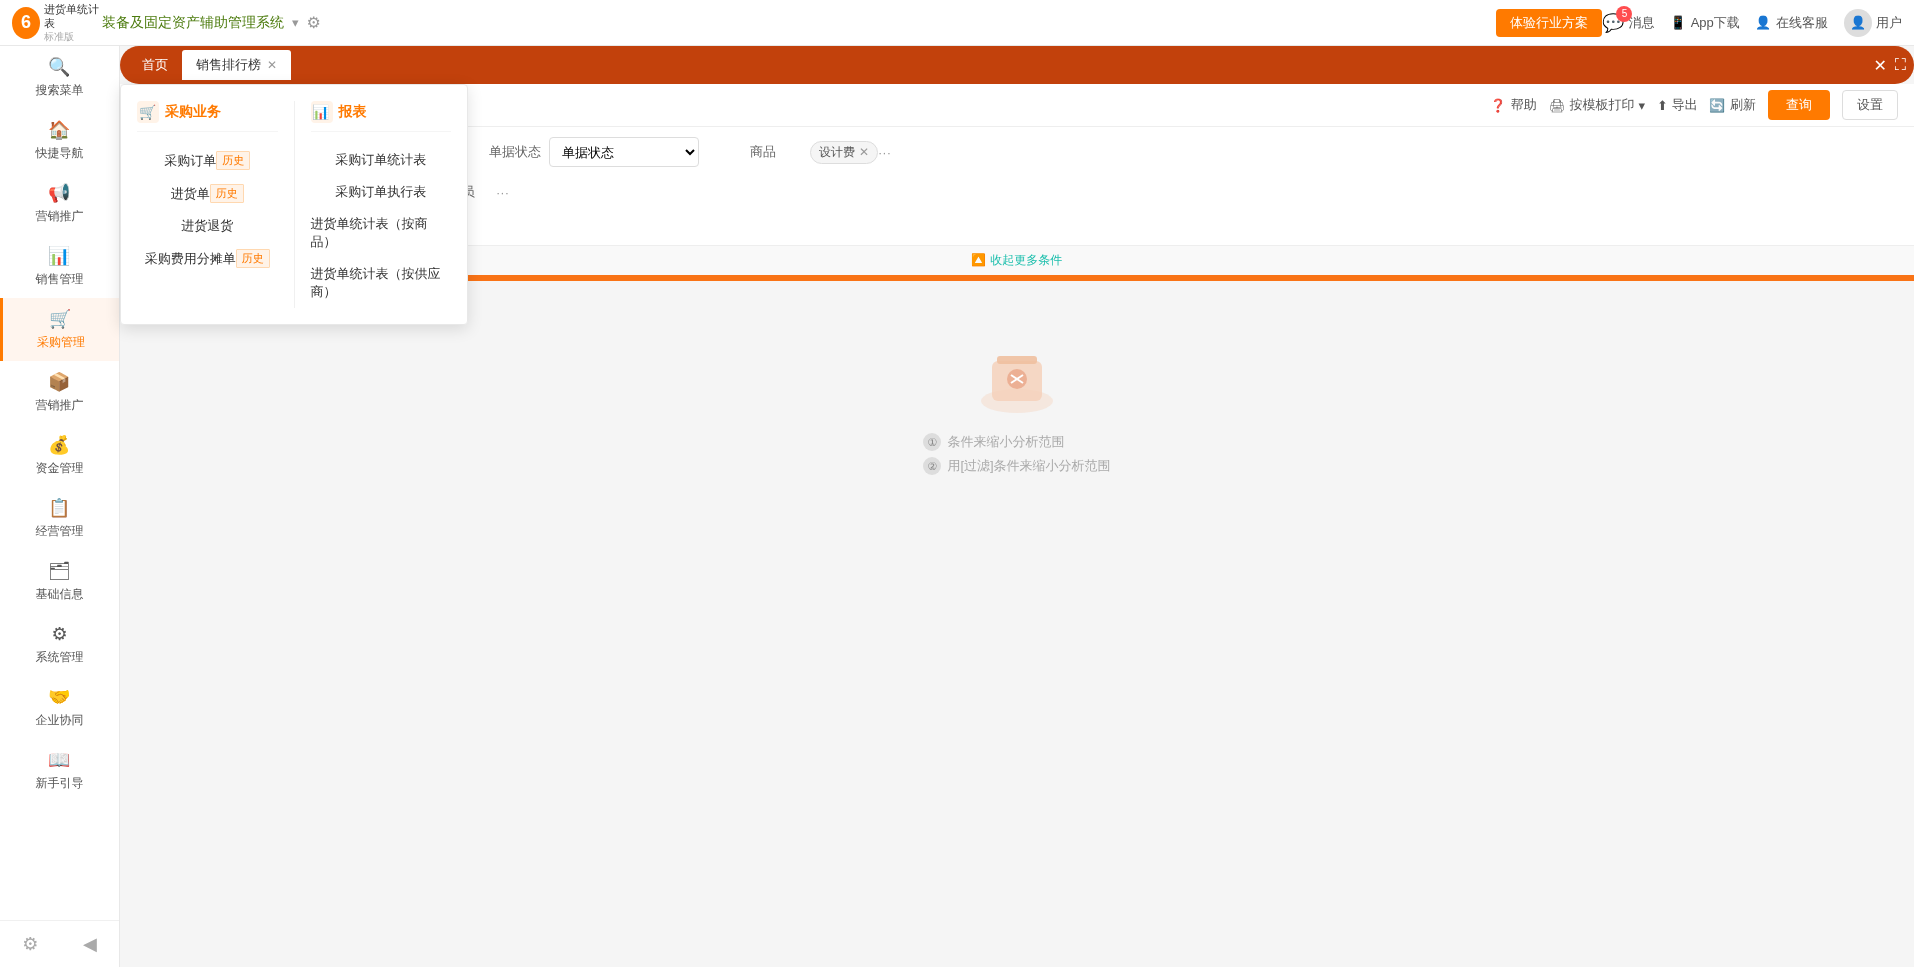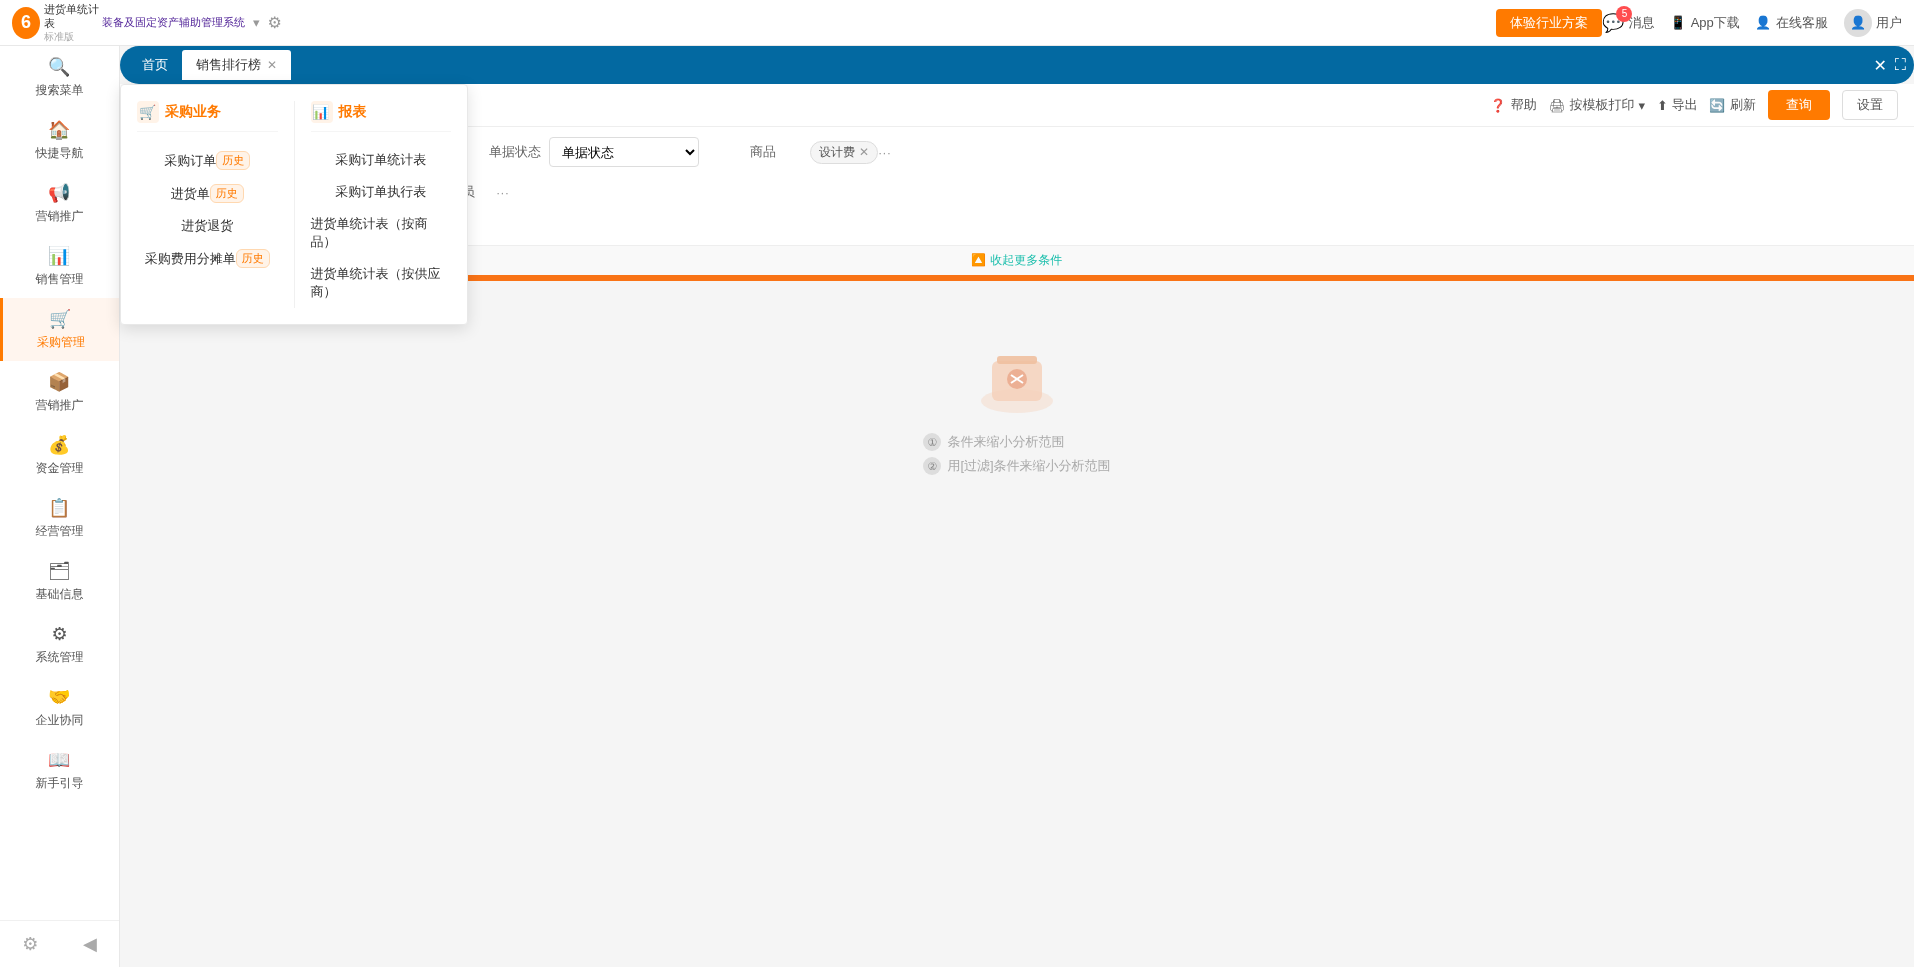--- a/index.html
+++ b/index.html
@@ -37,22 +37,22 @@
       color: #333;
       line-height: 1.3;
     }
     .topbar-title {
       flex: 1;
       display: flex;
       align-items: center;
       gap: 8px;
     }
     .topbar-title-text {
-      font-size: 11px;
-      color: #4c1d95;
+      font-size: 14px;
+      color: #4d7c0f;
     }
     .topbar-dropdown-icon {
       color: #999;
       cursor: pointer;
     }
     .topbar-settings-icon {
       color: #999;
       cursor: pointer;
       font-size: 16px;
     }
@@ -138,21 +138,21 @@
       margin-top: 46px;
       margin-left: 120px;
       height: calc(100vh - 46px);
       display: flex;
       flex-direction: column;
       overflow: hidden;
     }
 
     
     .tabbar {
-      background: #0369a1;
+      background: #c2410c;
       display: flex;
       align-items: center;
       height: 38px;
       padding: 0 8px;
       position: relative;
       border-radius: 19px;
     }
     .tab-item {
       padding: 6px 14px;
       font-size: 13px;
@@ -377,21 +377,21 @@
       justify-content: center;
       padding: 7px 0;
       font-size: 13px;
       color: #333;
       cursor: pointer;
     }
     .history-badge {
       background: #fff3e8;
       color: #ff7a00;
       border: 1px solid #ffd8b0;
-      border-radius: 6px;
+      border-radius: 1px;
       padding: 1px 5px;
       font-size: 11px;
     }
   </style>
 </head>
 <body>
 
 <div class="topbar">
   <div class="topbar-logo">
     <div class="logo-icon">

